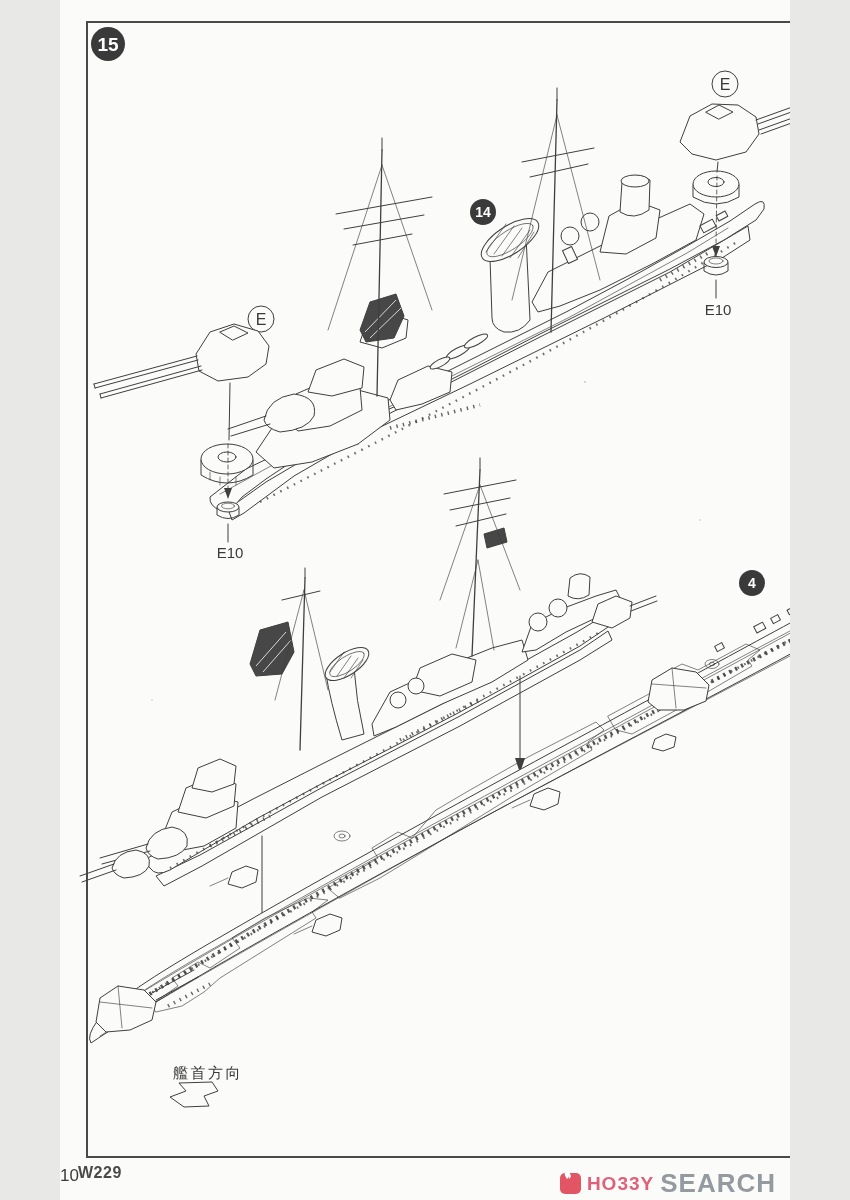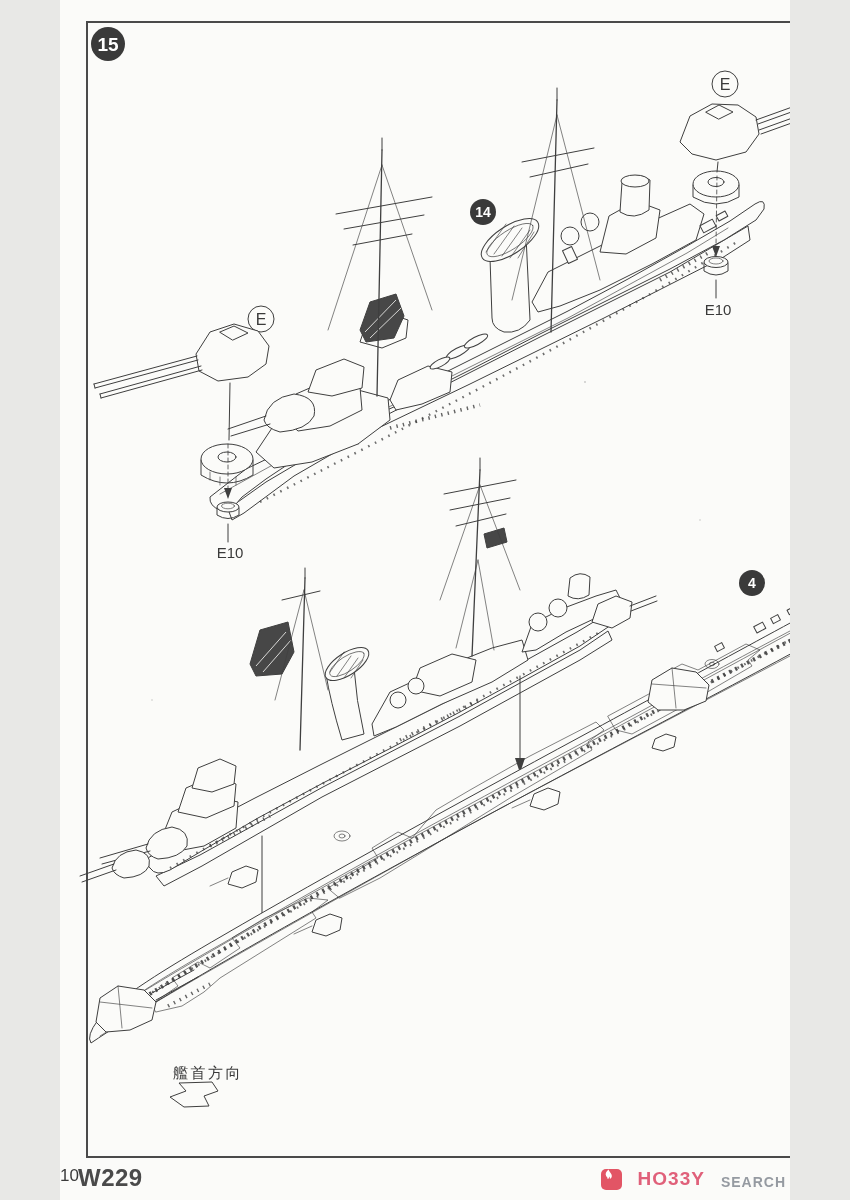--- a/index.html
+++ b/index.html
@@ -17,26 +17,26 @@
   .tick{fill:none;stroke:#3f3f3f;stroke-dasharray:1.4 5.2;stroke-width:3.6;opacity:.8}
   .tick2{fill:none;stroke:#3f3f3f;stroke-dasharray:2.2 4.5;stroke-width:4;opacity:.9}
   .ports{fill:none;stroke:#3f3f3f;stroke-dasharray:1.6 6;stroke-width:2.4;opacity:.75}
   .hdark{fill:#474747;stroke:#3f3f3f;stroke-width:1}
   .hlite{stroke:#fbfbf9;stroke-width:1;opacity:.8}
   .badge{fill:#3a3a3a}
   .badge-text{fill:#ffffff;font-weight:bold;font-family:"Liberation Sans",sans-serif}
   .lbl{fill:#3a3a3a;font-family:"Liberation Sans",sans-serif}
   .arrowfill{fill:#3f3f3f;stroke:none}
 
-  .footer-code{position:absolute;left:18px;top:1164px;font-size:24px;font-weight:bold;color:#4a4a4a;letter-spacing:.5px;}
+  .footer-code{position:absolute;left:18px;top:1164px;font-size:16px;font-weight:bold;color:#4a4a4a;letter-spacing:.5px;}
   .footer-page{position:absolute;left:0;right:0;top:1166px;font-size:17px;color:#3b3b3b;}
-  .brand{position:absolute;right:4px;top:1168px;display:flex;align-items:flex-end;gap:16px;}
+  .brand{position:absolute;right:14px;top:1168px;display:flex;align-items:center;gap:6px;}
   .brand-icon{width:21px;height:21px;background:#e25565;border-radius:5px;display:flex;align-items:center;justify-content:center;}
   .brand-w1{color:#e0607a;font-weight:bold;font-size:19px;letter-spacing:1px;}
-  .brand-w2{color:#959aa1;font-weight:bold;font-size:14px;letter-spacing:1px;}
+  .brand-w2{color:#959aa1;font-weight:bold;font-size:26px;letter-spacing:1px;}
 </style>
 </head>
 <body>
 
 <div class="page">
 
 <svg width="850" height="1200" viewBox="0 0 850 1200">
 
   <rect x="27" y="22" width="803" height="1135" fill="none" stroke="#4a4a4a" stroke-width="2"></rect>
 

